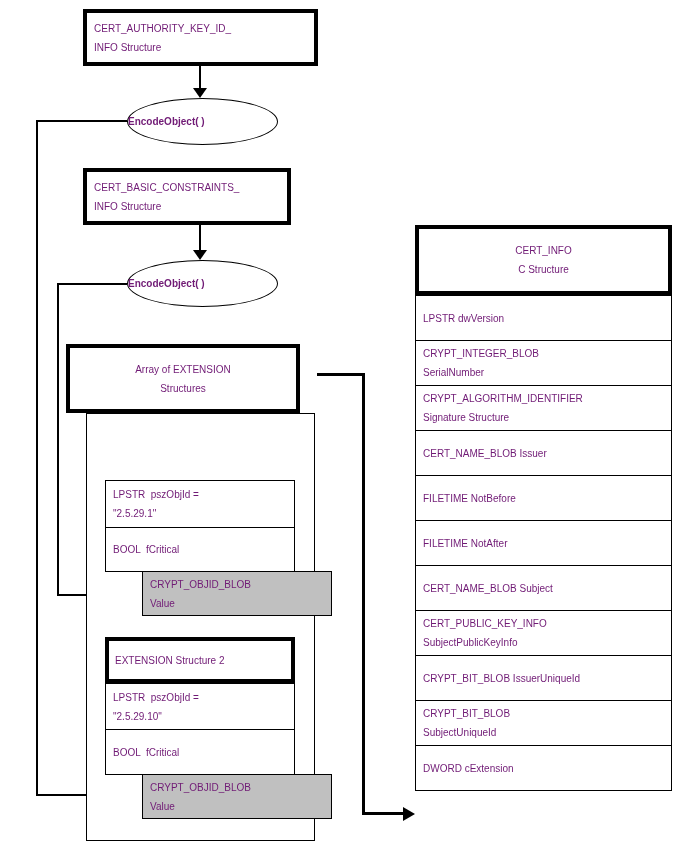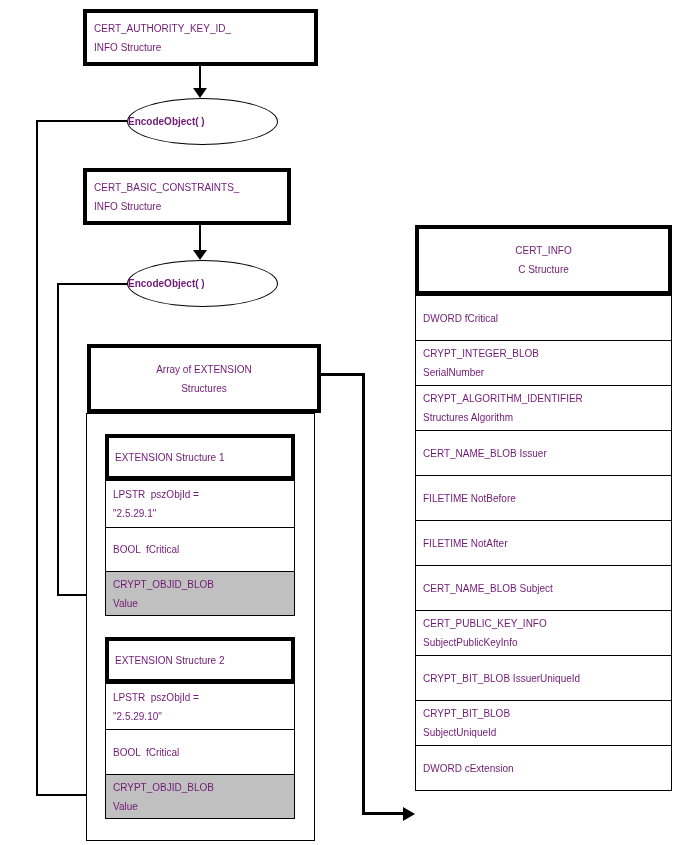--- a/index.html
+++ b/index.html
@@ -11,21 +11,21 @@
   .line{background:#000;}
   .txt{white-space:pre;line-height:19px;overflow:hidden;}
   .vcenter{display:flex;flex-direction:column;justify-content:center;}
   .hcenter{align-items:center;text-align:center;}
   .ellipse{border:1px solid #000;border-radius:50%;background:#fff;
            display:flex;align-items:center;font-weight:bold;}
   .head-down{width:0;height:0;border-left:7px solid transparent;border-right:7px solid transparent;border-top:10px solid #000;}
   .head-right{width:0;height:0;border-top:6px solid transparent;border-bottom:6px solid transparent;border-left:10px solid #000;}
   .head-right.big{border-top-width:7px;border-bottom-width:7px;border-left-width:12px;}
   .row{box-sizing:border-box;border:1px solid #000;background:#fff;padding-left:7px;}
-  .shaded{background:#C0C0C0;}
+  .shaded{background:#C0C0C0;margin-left:37px;}
   .trow{height:46px;margin-top:-1px;}
   .trow:first-child{margin-top:0;}
 </style>
 </head>
 <body>
 
 <div class="canvas">
 
   <div class="abs thick vcenter" style="left:83px;top:9px;width:235px;height:57px;padding-left:7px;">
     <div class="txt">CERT_AUTHORITY_KEY_ID_
@@ -54,35 +54,32 @@
 
   <div class="abs ellipse" style="left:127px;top:260px;width:151px;height:47px;">
     <span class="txt">EncodeObject( )</span>
   </div>
 
   <div class="abs line" style="left:57px;top:283px;width:70px;height:2px;"></div>
   <div class="abs line" style="left:57px;top:283px;width:2px;height:313px;"></div>
   <div class="abs line" style="left:57px;top:594px;width:38px;height:2px;"></div>
   <div class="abs head-right" style="left:95px;top:589px;"></div>
 
-  <div class="abs thick vcenter hcenter" style="left:87px;top:344px;width:234px;height:69px;">
+  <div class="abs thick vcenter hcenter" style="left:66px;top:344px;width:234px;height:69px;">
     <div class="txt">Array of EXTENSION
 Structures</div>
   </div>
 
   <div class="abs line" style="left:317px;top:373px;width:48px;height:3px;"></div>
   <div class="abs line" style="left:362px;top:373px;width:3px;height:442px;"></div>
   <div class="abs line" style="left:362px;top:812px;width:41px;height:3px;"></div>
   <div class="abs head-right big" style="left:403px;top:807px;"></div>
 
   <div class="abs thin" style="left:86px;top:413px;width:229px;height:428px;"></div>
 
-  <div class="abs thick vcenter" style="left:105px;top:434px;width:190px;height:46px;padding-left:6px;">
-    <div class="txt">EXTENSION Structure 1</div>
-  </div>
   <div class="abs row vcenter" style="left:105px;top:480px;width:190px;height:48px;">
     <div class="txt">LPSTR  pszObjId =
 "2.5.29.1"</div>
   </div>
   <div class="abs row vcenter" style="left:105px;top:527px;width:190px;height:45px;">
     <div class="txt">BOOL  fCritical</div>
   </div>
   <div class="abs row shaded vcenter" style="left:105px;top:571px;width:190px;height:45px;">
     <div class="txt">CRYPT_OBJID_BLOB
 Value</div>
@@ -101,25 +98,25 @@
   <div class="abs row shaded vcenter" style="left:105px;top:774px;width:190px;height:45px;">
     <div class="txt">CRYPT_OBJID_BLOB
 Value</div>
   </div>
 
   <div class="abs thick vcenter hcenter" style="left:415px;top:225px;width:257px;height:70px;">
     <div class="txt">CERT_INFO
 C Structure</div>
   </div>
   <div class="abs" style="left:415px;top:295px;width:257px;">
-    <div class="row trow vcenter txt">DWORD fCritical</div>
+    <div class="row trow vcenter txt">LPSTR dwVersion</div>
     <div class="row trow vcenter txt">CRYPT_INTEGER_BLOB
 SerialNumber</div>
     <div class="row trow vcenter txt">CRYPT_ALGORITHM_IDENTIFIER
-Structures Algorithm</div>
+Signature Structure</div>
     <div class="row trow vcenter txt">CERT_NAME_BLOB Issuer</div>
     <div class="row trow vcenter txt">FILETIME NotBefore</div>
     <div class="row trow vcenter txt">FILETIME NotAfter</div>
     <div class="row trow vcenter txt">CERT_NAME_BLOB Subject</div>
     <div class="row trow vcenter txt">CERT_PUBLIC_KEY_INFO
 SubjectPublicKeyInfo</div>
     <div class="row trow vcenter txt">CRYPT_BIT_BLOB IssuerUniqueId</div>
     <div class="row trow vcenter txt">CRYPT_BIT_BLOB
 SubjectUniqueId</div>
     <div class="row trow vcenter txt">DWORD cExtension</div>

